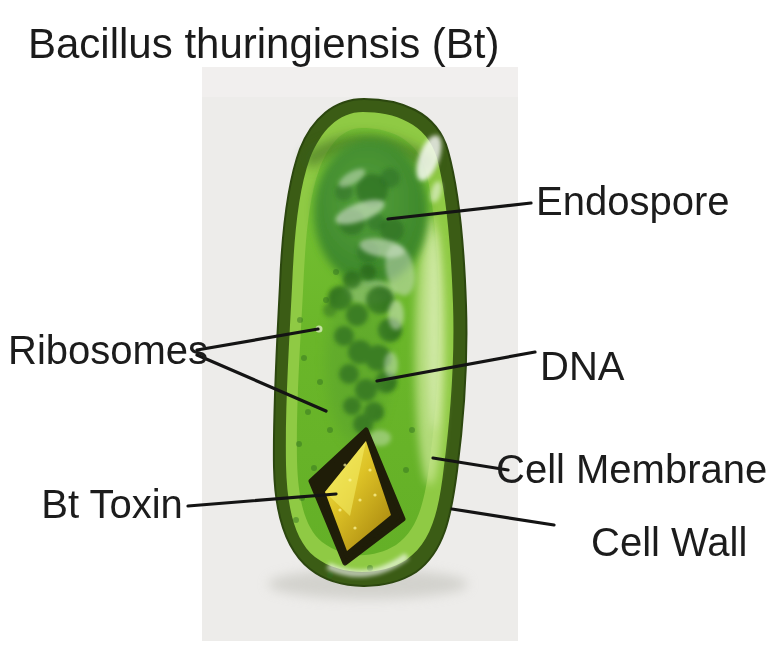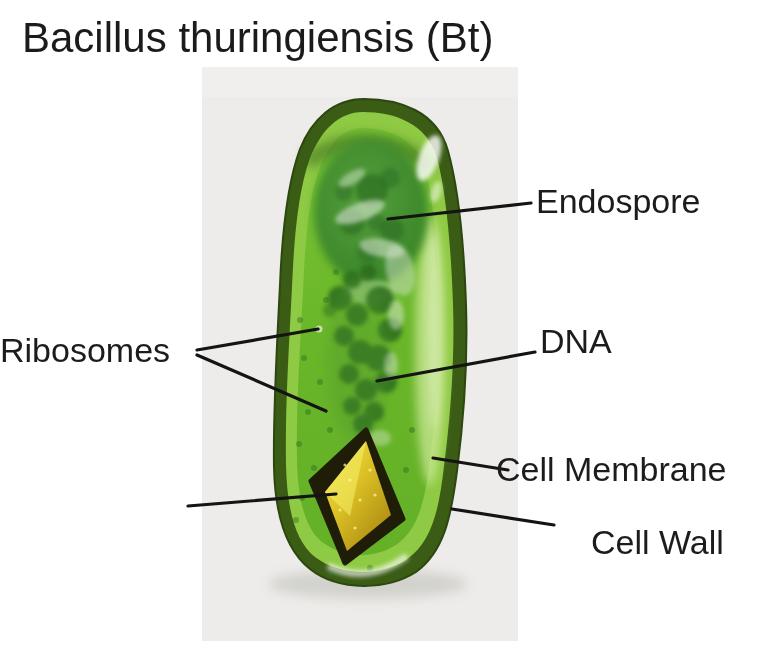--- a/index.html
+++ b/index.html
@@ -13,47 +13,47 @@
     height: 660px;
     background: #ffffff;
     overflow: hidden;
     font-family: "Liberation Sans", "DejaVu Sans", sans-serif;
     color: #1c1c1c;
   }
   .title {
     position: absolute;
     left: 22px;
     top: 14px;
-    margin: 0;
+    margin: 6px;
     font-size: 42px;
     font-weight: 400;
     letter-spacing: 0px;
     color: #1b1b1b;
     white-space: nowrap;
   }
   .figure-svg {
     position: absolute;
     left: 0;
     top: 0;
     width: 768px;
     height: 660px;
   }
   .lbl {
     position: absolute;
-    font-size: 34px;
+    font-size: 40px;
     line-height: 41px;
     font-weight: 400;
     color: #1c1c1c;
     white-space: nowrap;
   }
   .lbl-endospore   { left: 536px; top: 181px; }
-  .lbl-dna         { left: 540px; top: 321px; }
+  .lbl-dna         { left: 540px; top: 346px; }
   .lbl-membrane    { left: 496px; top: 449px; }
   .lbl-wall        { left: 557px; top: 522px; margin-left: 34px; }
-  .lbl-ribosomes   { left: 0px;   top: 330px; width: 190px; }
+  .lbl-ribosomes   { left: 8px;   top: 330px; width: 190px; }
   .lbl-bttoxin     { left: 28px;  top: 484px; width: 168px; text-align: center; white-space: normal; }
 </style>
 </head>
 <body>
 
 <div class="canvas">
 
   <h1 class="title">Bacillus thuringiensis (Bt)</h1>
 
   <svg class="figure-svg" viewBox="0 0 768 660" aria-hidden="true">
@@ -199,15 +199,16 @@
       <line x1="452" y1="509" x2="554" y2="525"></line>
     </g>
   </svg>
 
   <div class="lbl lbl-endospore">Endospore</div>
   <div class="lbl lbl-dna">DNA</div>
   <div class="lbl lbl-membrane">Cell Membrane</div>
   <div class="lbl lbl-wall">Cell Wall</div>
   <div class="lbl lbl-ribosomes">Ribosomes</div>
   <div class="lbl lbl-bttoxin">
+    <div>Bt Toxin</div>
   </div>
 
 </div>
 
 </body></html>

